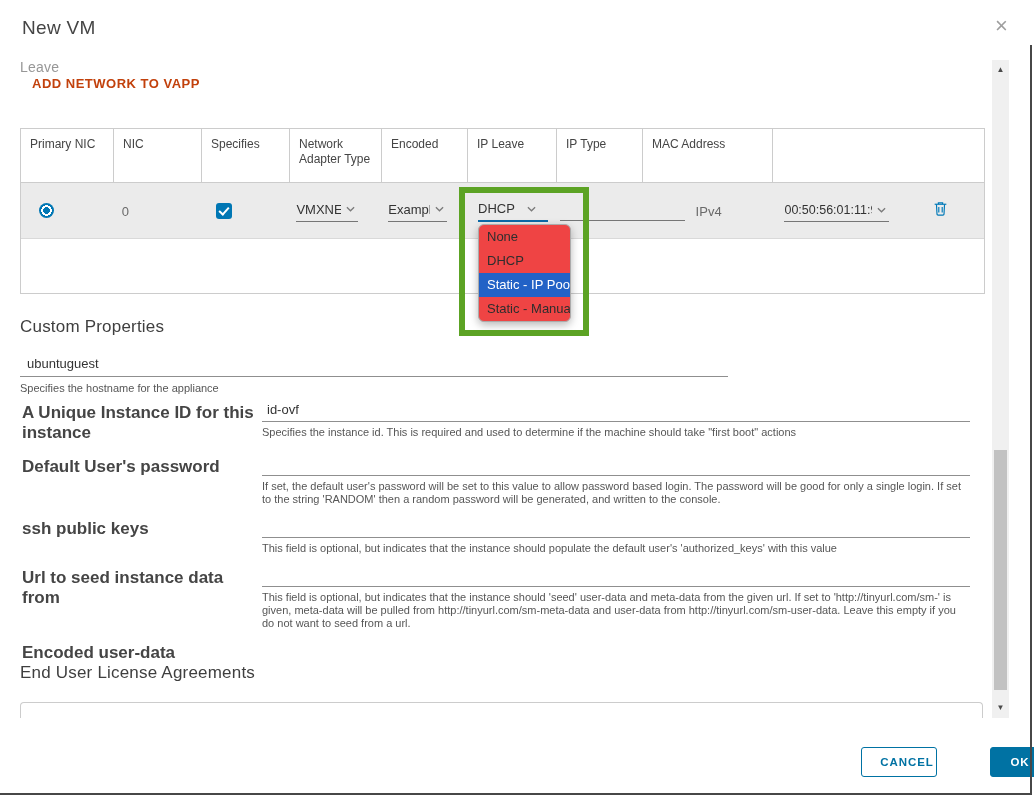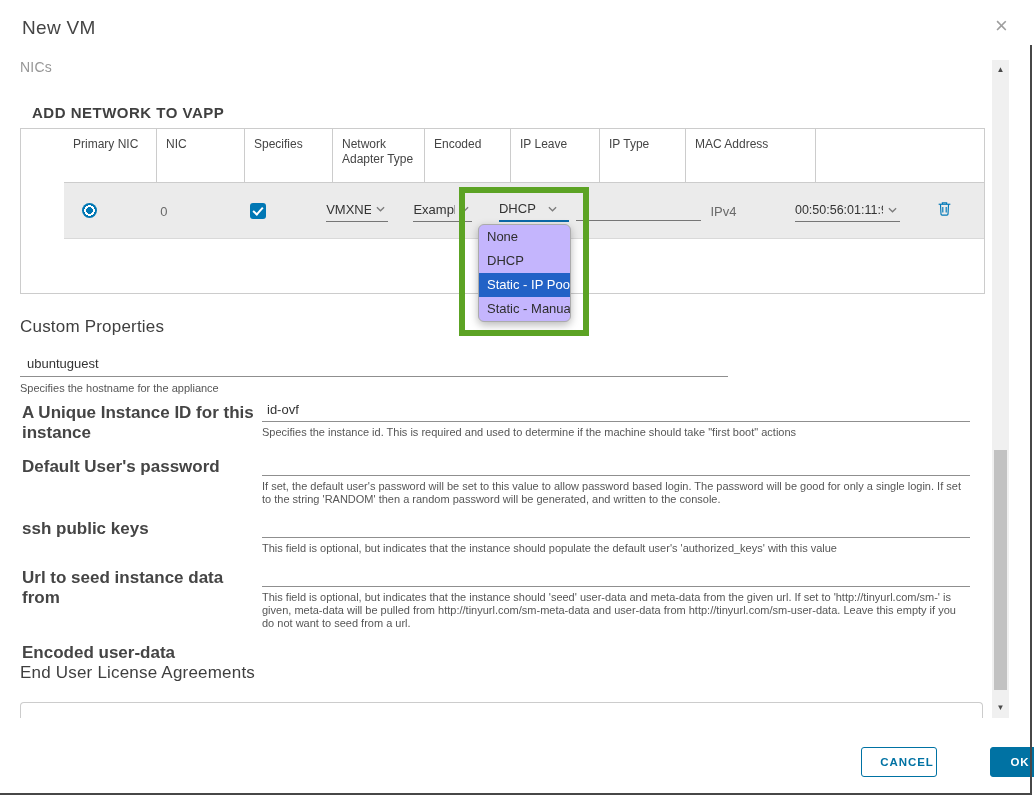--- a/index.html
+++ b/index.html
@@ -4,24 +4,24 @@
 <style>
   * { margin:0; padding:0; box-sizing:border-box; }
   html,body { background:#fff; }
   body { font-family:"Liberation Sans", sans-serif; }
   .dialog { position:relative; width:1034px; height:800px; background:#fff; overflow:hidden; }
 
   .page-title { position:absolute; left:22px; top:17px; font-size:19px; color:#454545; letter-spacing:.3px; }
   .close-x { position:absolute; left:995px; top:15px; font-size:22px; color:#9e9e9e; cursor:pointer; line-height:1; }
 
   .section-label { position:absolute; left:20px; font-size:14px; color:#979797; letter-spacing:.2px; }
-  .add-link { position:absolute; left:32px; top:104px; font-size:15px; font-weight:bold; color:#404040; letter-spacing:.5px; cursor:pointer; }
-
-  
-  .nic-table { position:absolute; left:20px; top:128px; width:965px; border:1px solid #ccc; background:#fff;padding-left:43px; }
+  .add-link { position:absolute; left:32px; top:76px; font-size:13px; font-weight:bold; color:#c2410c; letter-spacing:.5px; cursor:pointer; }
+
+  
+  .nic-table { position:absolute; left:20px; top:128px; width:965px; border:1px solid #ccc; background:#fff; }
   .thead { display:flex; height:53px; }
   .thead .cell { font-size:12px; color:#454545; padding:8px 6px 0 9px; border-left:1px solid #ccc; overflow:hidden; line-height:1.25; }
   .thead .cell:first-child { border-left:none; }
   .trow { display:flex; height:57px; background:#ebebeb; align-items:center; border-top:1px solid #ccc; border-bottom:1px solid #d9d9d9; }
   .trow .cell { overflow:visible; }
   .tempty { height:54px; background:#fff; }
   .c0{width:92px;} .c1{width:88px;} .c2{width:88px;} .c3{width:92px;} .c4{width:86px;}
   .c5{width:89px;} .c6{width:132px;} .c7{width:86px;} .c8{width:130px;} .c9{width:82px;}
 
   .radio { margin-left:18px; width:15px; height:15px; border-radius:50%;
@@ -36,21 +36,21 @@
   .ddtrig { display:inline-flex; align-items:center; gap:5px; border-bottom:1px solid #767676; padding-bottom:4px; cursor:pointer; }
   .ddtrig .val { font-size:13px; color:#333; white-space:nowrap; overflow:hidden; display:inline-block; }
   .trig-adapter { margin-left:8px; width:62px; } .trig-adapter .val { width:45px; }
   .trig-network { margin-left:8px; width:59px; } .trig-network .val { width:42px; }
   .trig-ipmode  { margin-left:12px; width:70px; border-bottom:2px solid #0b69a8; } .trig-ipmode .val { width:44px; }
   .trig-mac     { margin-left:12px; width:105px; } .trig-mac .val { width:88px; font-size:12.5px; }
   .ip-input { margin-left:5px; width:125px; height:20px; border:none; border-bottom:1px solid #767676; background:transparent; }
   .trash { margin-left:30px; cursor:pointer; display:inline-block; }
 
   
-  .menu { position:absolute; left:478px; top:224px; width:93px; background:#c4b5fd; border:1px solid #ababab;
+  .menu { position:absolute; left:478px; top:224px; width:93px; background:#ef4444; border:1px solid #ababab;
           border-radius:6px; box-shadow:0 3px 8px rgba(0,0,0,.28); z-index:5; overflow:hidden; }
   .menu .opt { height:24px; line-height:24px; padding:0 8px; font-size:13px; color:#2e2e2e; white-space:nowrap; cursor:pointer; }
   .menu .opt.sel { background:#2262c6; color:#fff; }
 
   .annotation { position:absolute; left:459px; top:187px; width:130px; height:149px; border:6px solid #5ca324; z-index:6; pointer-events:none; }
 
   
   .h2 { position:absolute; left:20px; font-size:17px; color:#3f3f3f; letter-spacing:.2px; }
   .hostname-block { position:absolute; left:20px; top:352px; width:708px; }
   .line-input { display:block; width:100%; height:25px; border:none; border-bottom:1px solid #8f8f8f;
@@ -85,21 +85,21 @@
   .chev { flex:none; }
 </style>
 </head>
 <body>
 
 <div class="dialog">
 
   <div class="page-title">New VM</div>
   <div class="close-x">×</div>
 
-  <div class="section-label" style="top:59px;">NICs</div>
+  <div class="section-label" style="top:59px;">Leave</div>
   <div class="add-link">ADD NETWORK TO VAPP</div>
 
   <div class="nic-table">
     <div class="thead">
       <div class="cell c0">Primary NIC</div>
       <div class="cell c1">NIC</div>
       <div class="cell c2">Specifies</div>
       <div class="cell c3">Network Adapter Type</div>
       <div class="cell c4">Encoded</div>
       <div class="cell c5">IP Leave</div>

